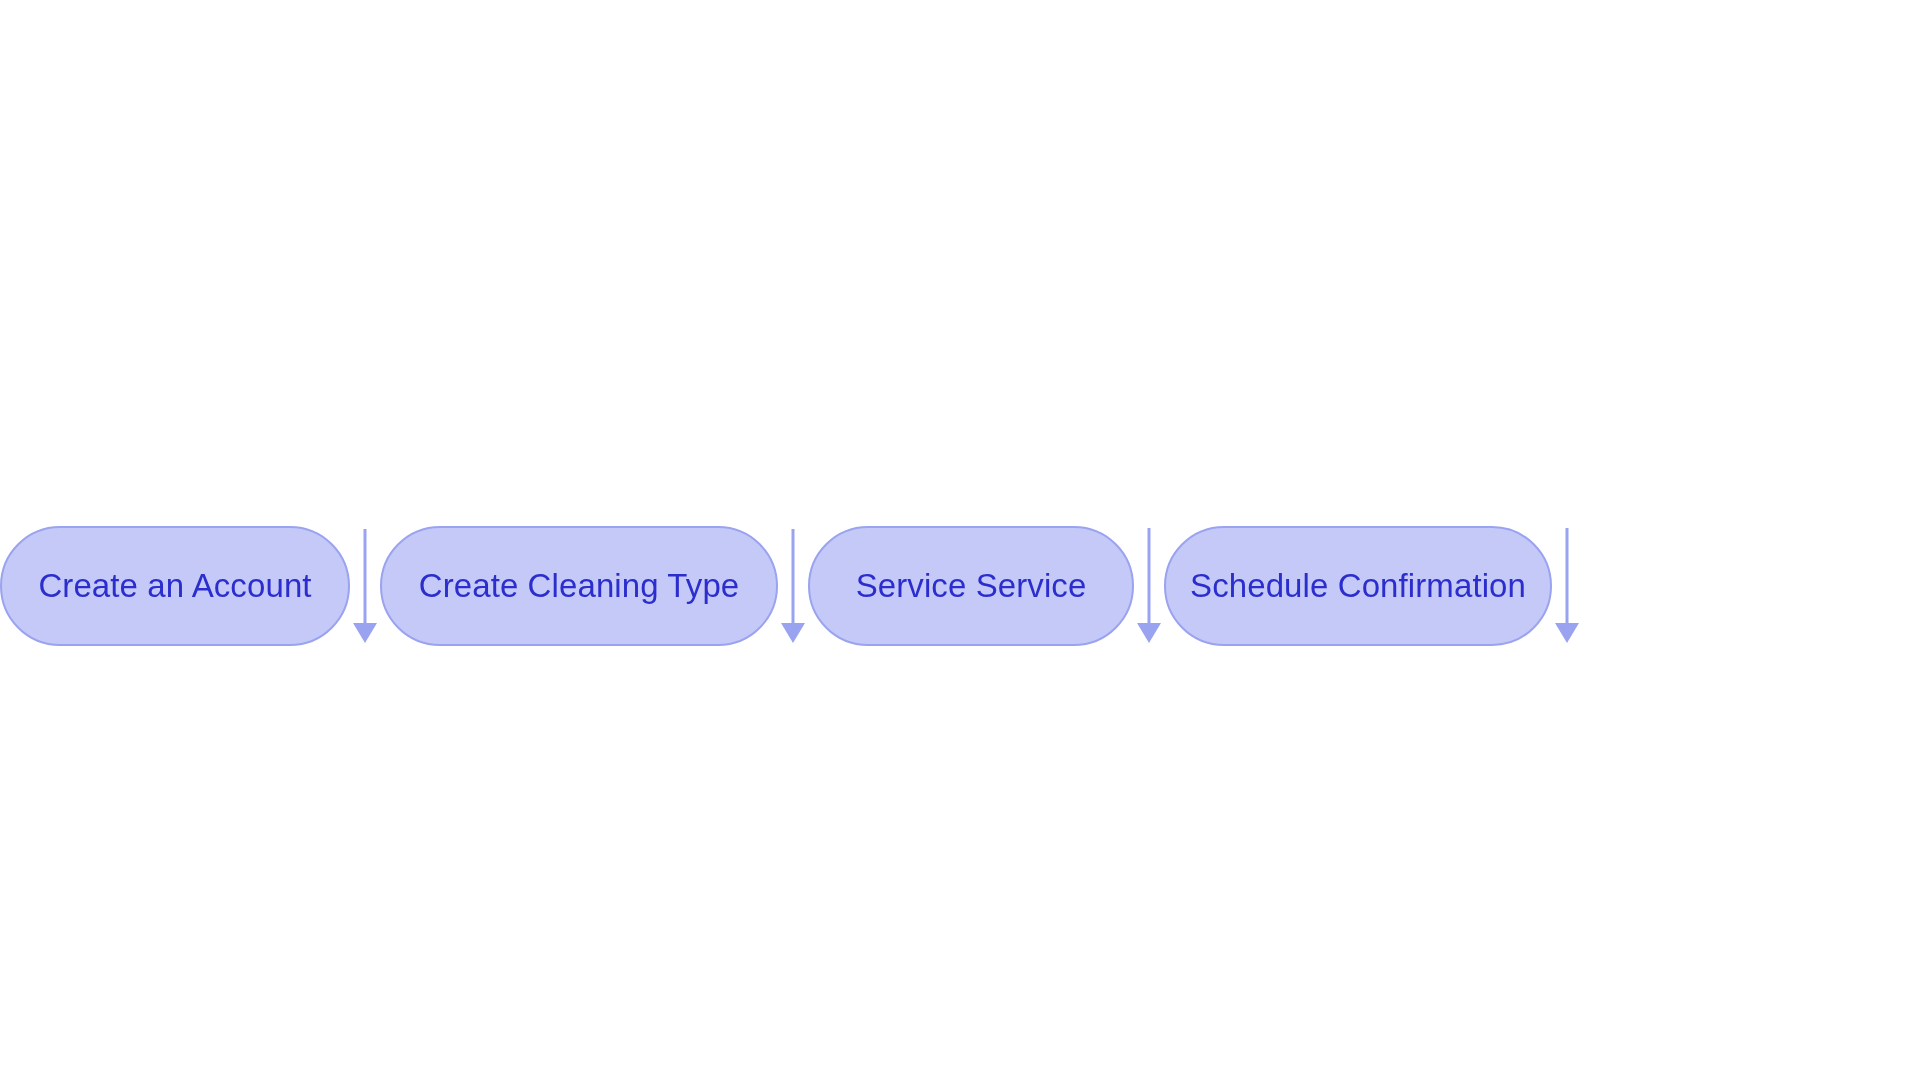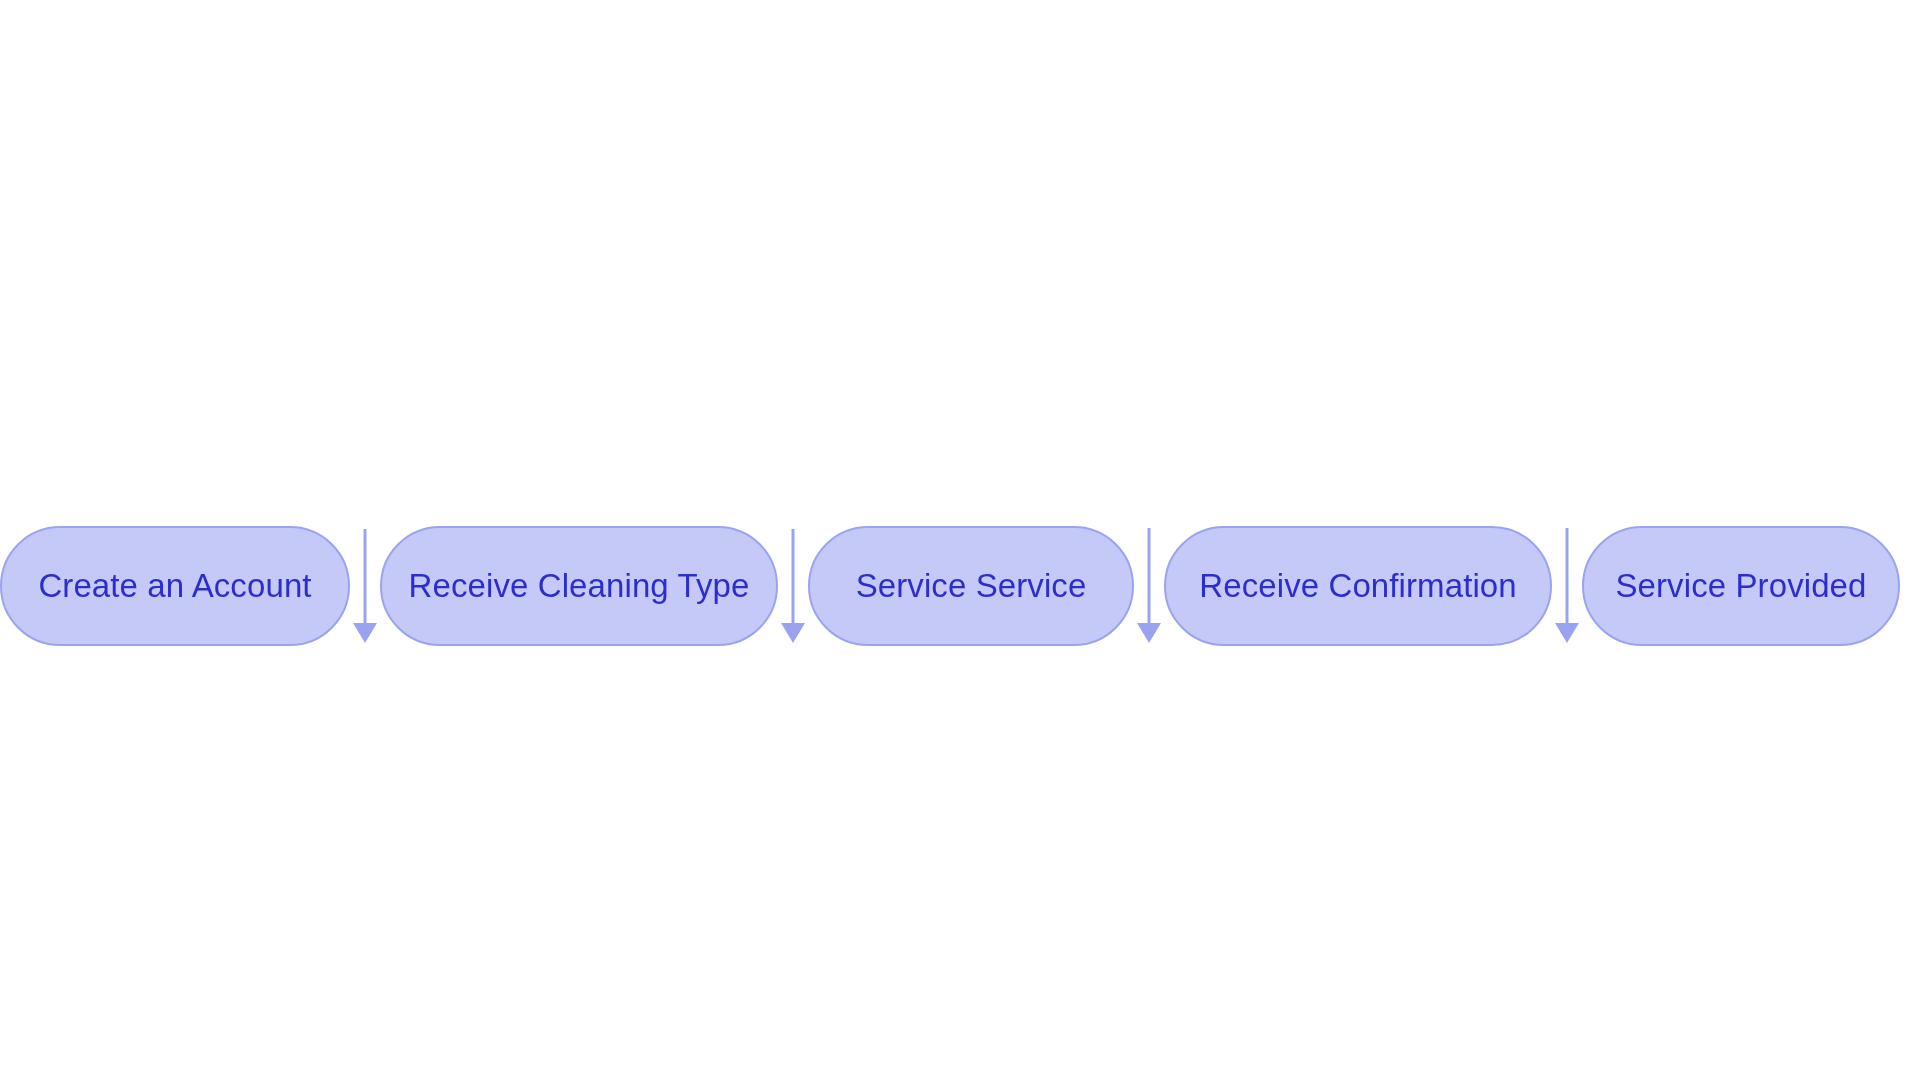--- a/index.html
+++ b/index.html
@@ -92,44 +92,41 @@
     <div class="node" style="width:350px">
       <span class="node-label">Create an Account</span>
     </div>
 
     <div class="connector" style="height:114px">
       <span class="connector-line" style="height:94px"></span>
       <span class="connector-head"></span>
     </div>
 
     <div class="node" style="width:398px">
-      <span class="node-label">Receive Cleaning Type</span>
+      <span class="node-label">Create Cleaning Type</span>
     </div>
 
     <div class="connector" style="height:114px">
       <span class="connector-line" style="height:94px"></span>
       <span class="connector-head"></span>
     </div>
 
     <div class="node" style="width:326px">
       <span class="node-label">Service Service</span>
     </div>
 
     <div class="connector" style="height:115px">
       <span class="connector-line" style="height:95px"></span>
       <span class="connector-head"></span>
     </div>
 
     <div class="node" style="width:388px">
-      <span class="node-label">Receive Confirmation</span>
+      <span class="node-label">Schedule Confirmation</span>
     </div>
 
     <div class="connector" style="height:115px">
       <span class="connector-line" style="height:95px"></span>
       <span class="connector-head"></span>
     </div>
 
-    <div class="node" style="width:318px">
-      <span class="node-label">Service Provided</span>
-    </div>
 
   </div>
 </div>
 
 </body></html>

